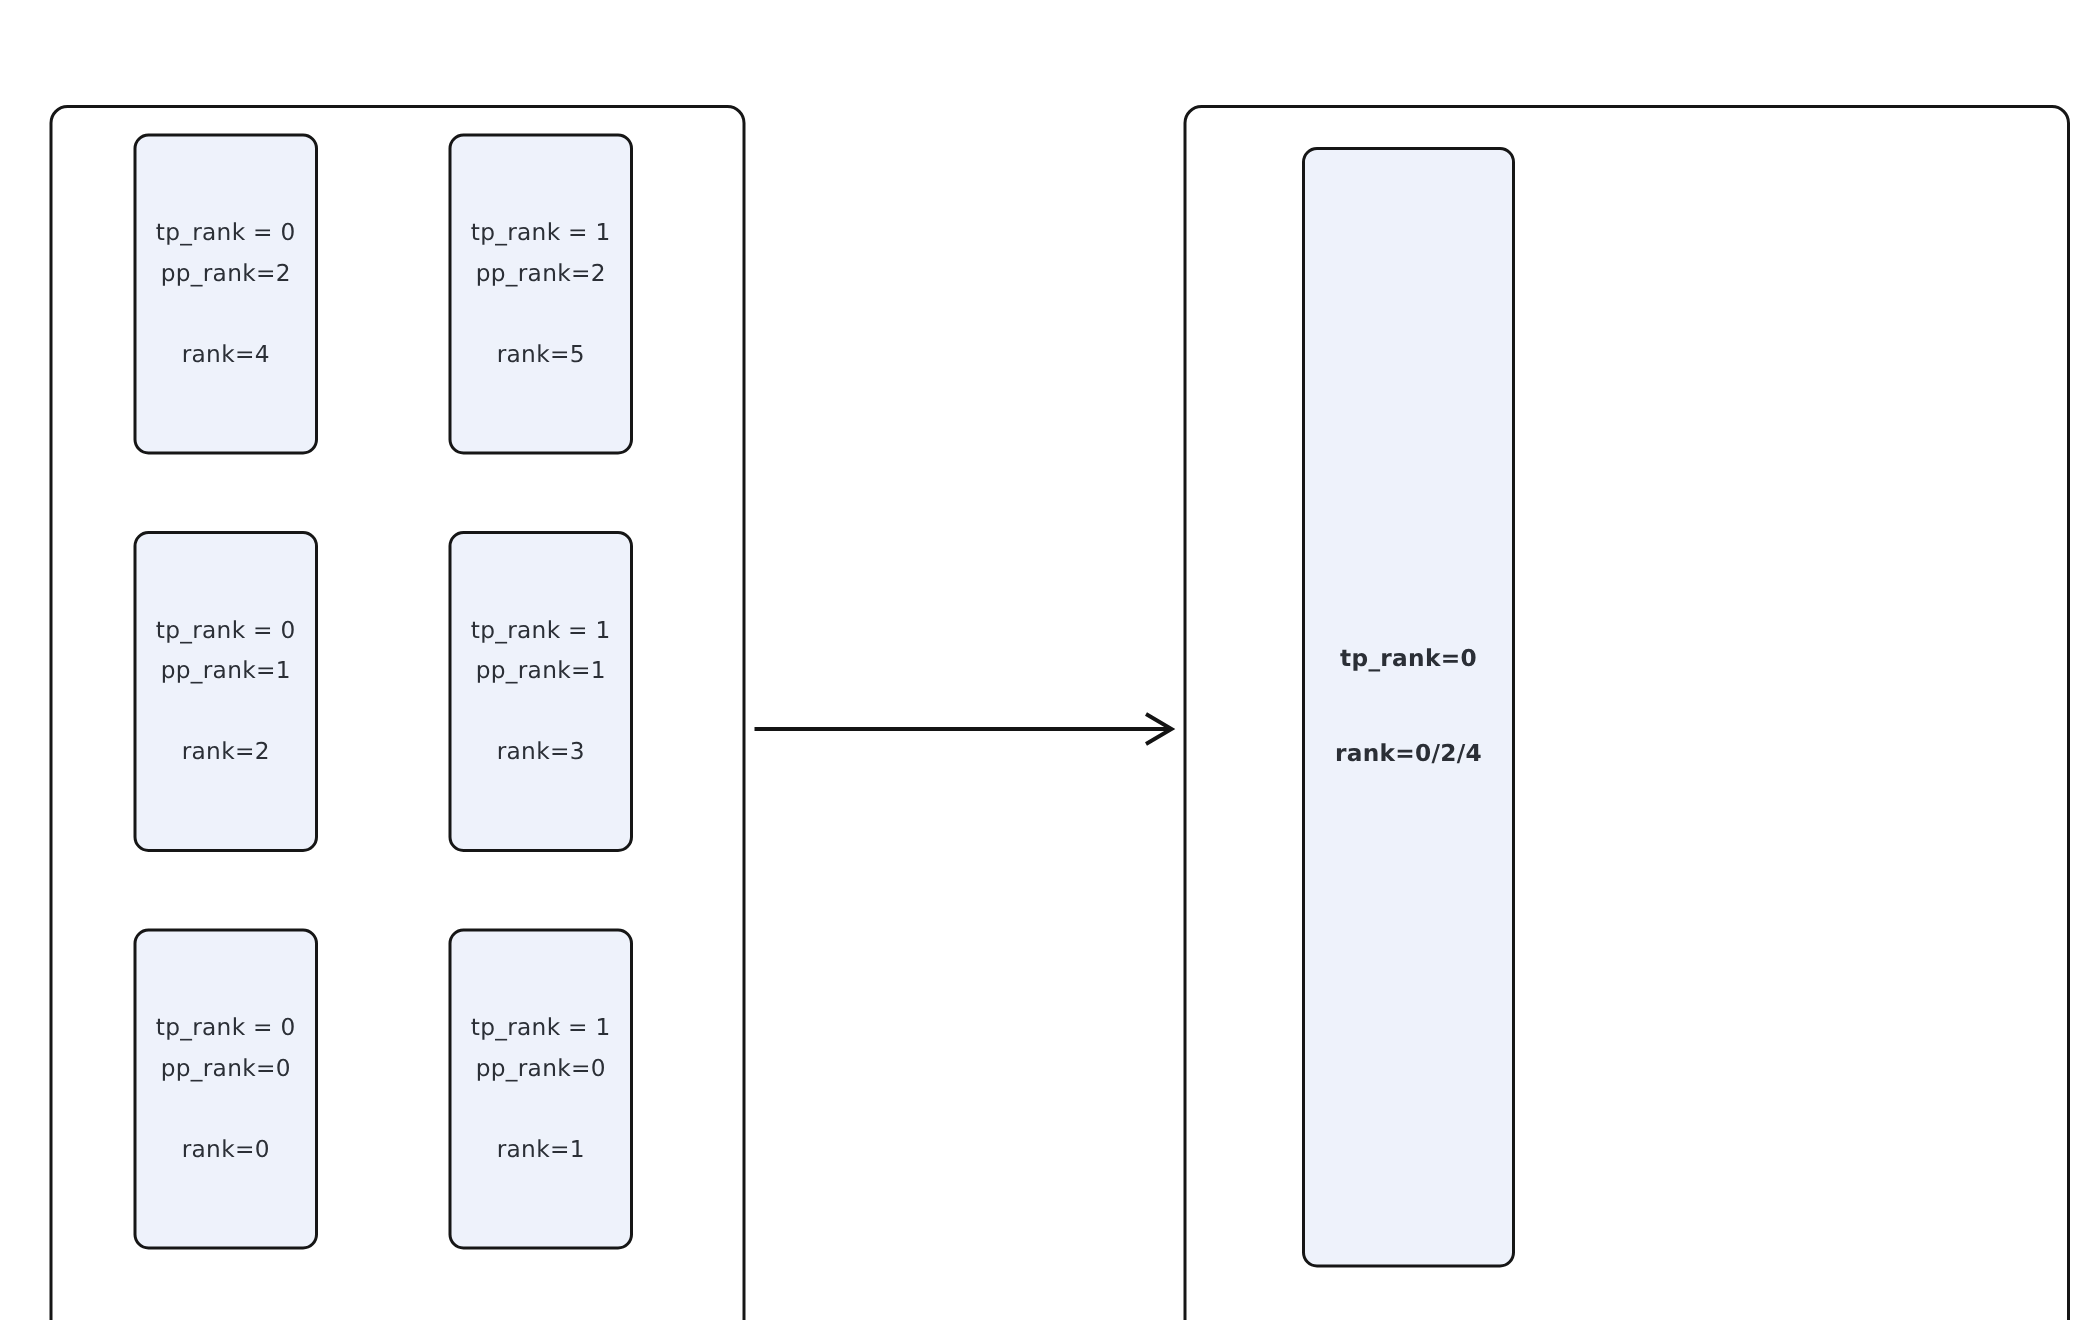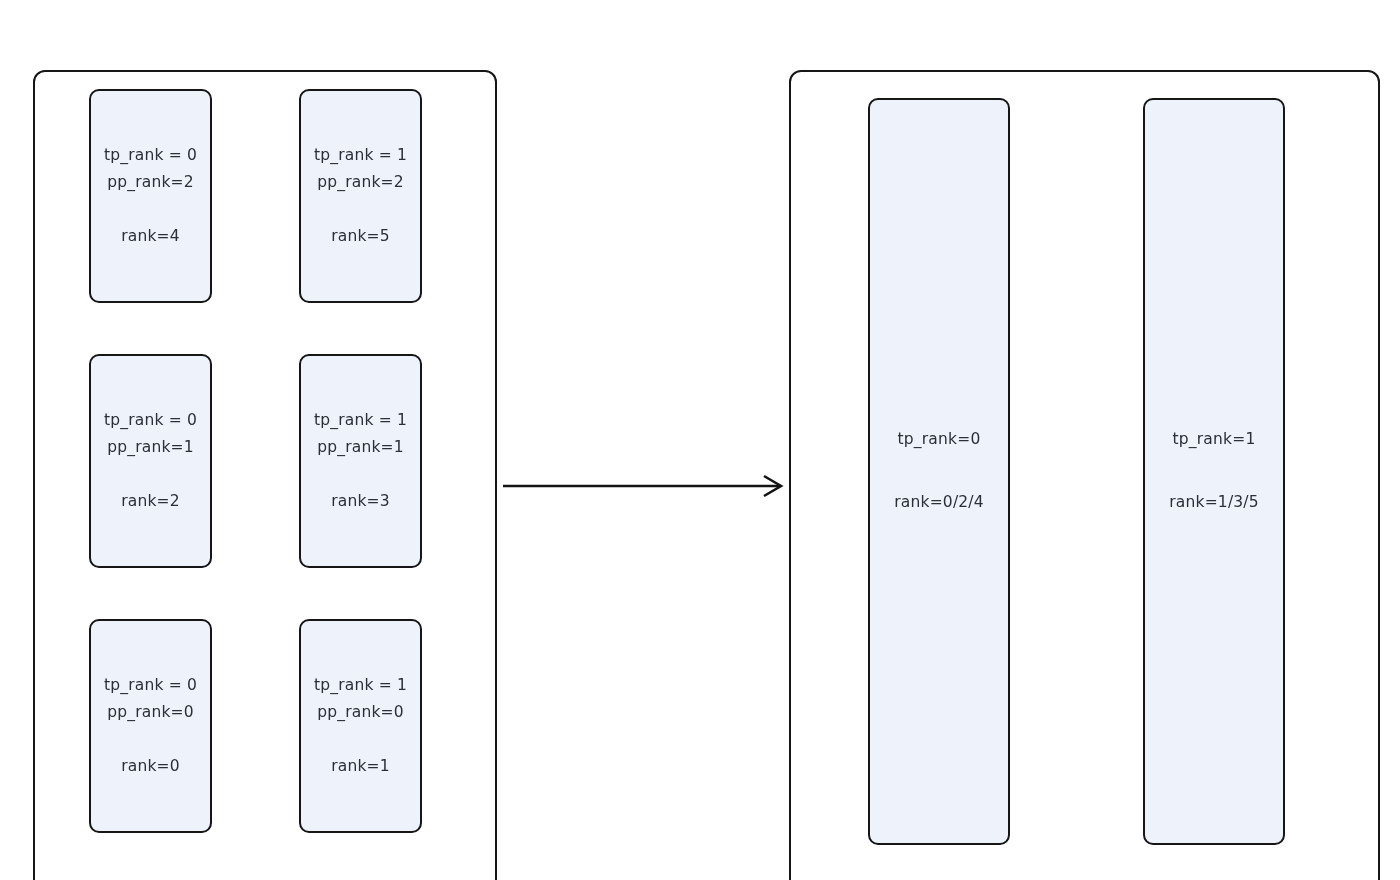--- a/index.html
+++ b/index.html
@@ -65,21 +65,21 @@
   .node-tall .node-text {
     line-height: 31.5px;
   }
   
   .pos-c1 { left: 54px; }
   .pos-c2 { left: 264px; }
   .pos-r1 { top: 17px; }
   .pos-r2 { top: 282px; }
   .pos-r3 { top: 547px; }
   
-  .pos-t1 { left: 77px; }
+  .pos-t1 { left: 77px; font-weight: bold; }
   .pos-t2 { left: 352px; }
   .arrow-svg {
     position: absolute;
     left: 499px;
     top: 429px;
     width: 294px;
     height: 28px;
   }
   .arrow-svg line, .arrow-svg polyline {
     stroke: #141414;
@@ -135,20 +135,15 @@
     <line x1="4" y1="14" x2="281" y2="14"></line>
     <polyline points="265,4 282,14 265,24"></polyline>
   </svg>
 
   <div class="group group-right">
     <div class="node node-tall pos-t1">
       <div class="node-text">tp_rank=0
 
 rank=0/2/4</div>
     </div>
-    <div class="node node-tall pos-t2">
-      <div class="node-text">tp_rank=1
-
-rank=1/3/5</div>
-    </div>
   </div>
 
 </div>
 
 </body></html>

